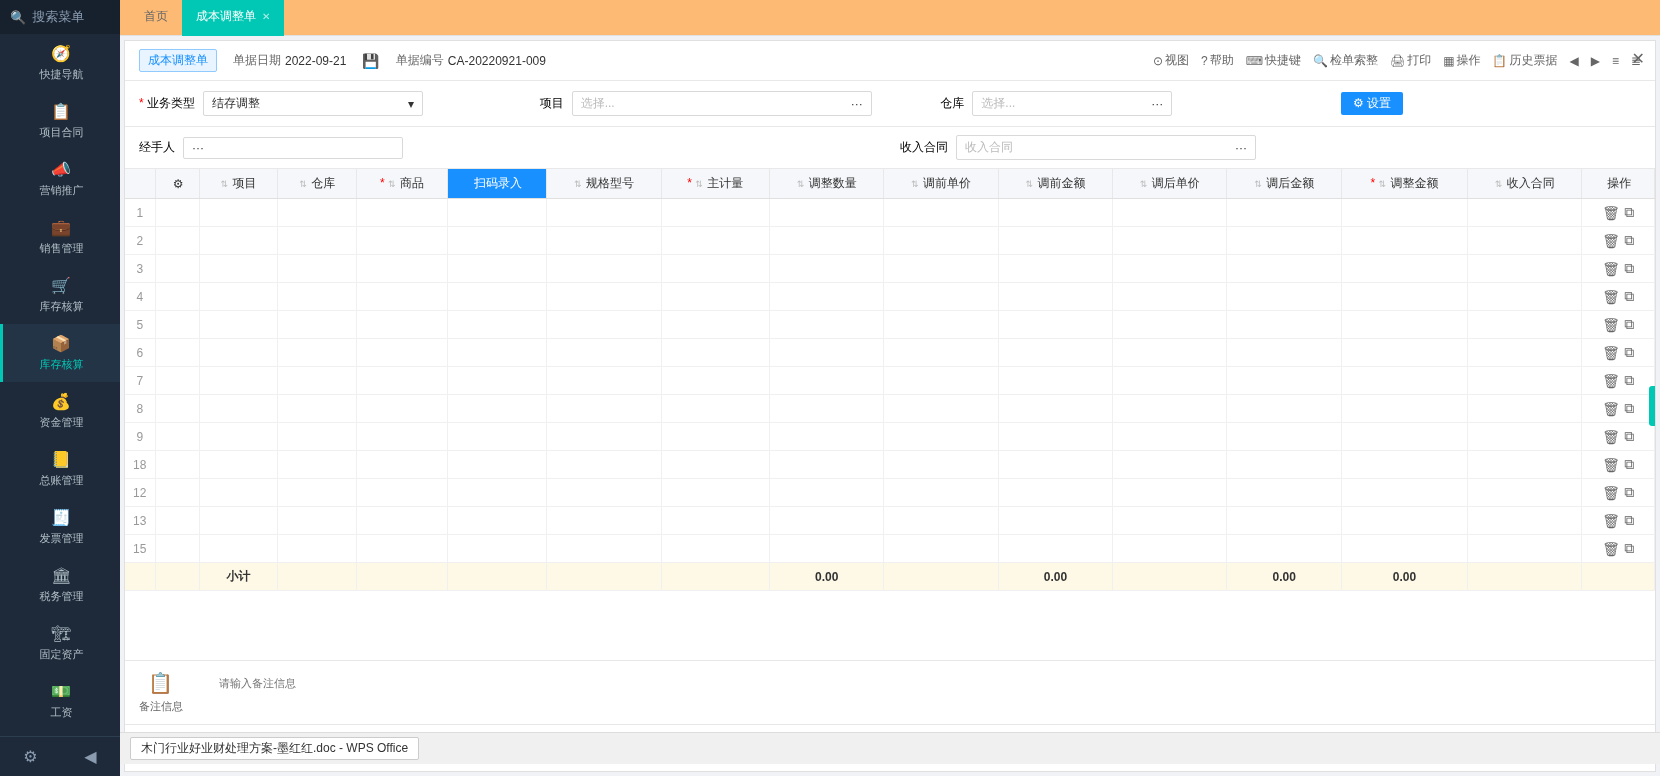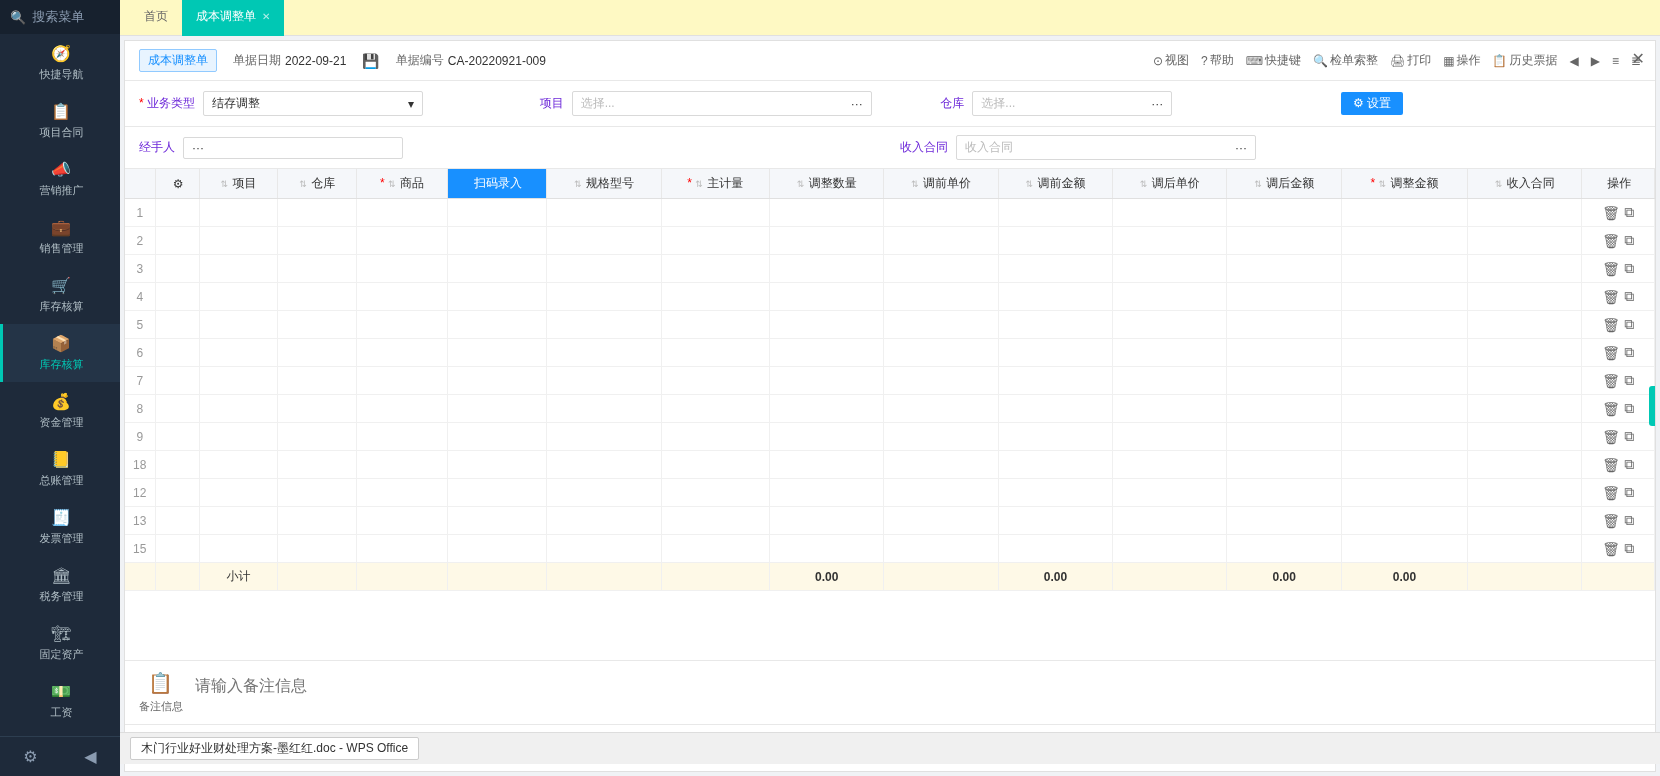--- a/index.html
+++ b/index.html
@@ -47,21 +47,21 @@
       align-items: center;
       color: #8a9bb0;
       font-size: 16px;
     }
 
     
     .main { flex: 1; display: flex; flex-direction: column; min-width: 0; }
 
     
     .tab-bar {
-      background: #fef9c3;
+      background: #fdba74;
       display: flex;
       align-items: center;
       border-bottom: 1px solid #e0e0e0;
       padding: 0 10px;
       height: 36px;
       flex-shrink: 0;
     }
     .tab {
       padding: 0 14px;
       height: 36px;
@@ -125,21 +125,21 @@
     
     .form-section {
       padding: 10px 14px;
       display: flex;
       gap: 20px;
       flex-wrap: wrap;
       border-bottom: 1px solid #e8e8e8;
       flex-shrink: 0;
     }
     .form-row { display: flex; align-items: center; gap: 8px; flex: 1; min-width: 300px; }
-    .form-label { font-size: 12px; color: #6d28d9; white-space: nowrap; }
+    .form-label { font-size: 12px; color: #000000; white-space: nowrap; }
     .form-label.required::before { content: '* '; color: red; }
     .form-input {
       border: 1px solid #d9d9d9;
       border-radius: 2px;
       padding: 3px 8px;
       font-size: 12px;
       color: #333;
       min-width: 180px;
       display: flex;
       align-items: center;
@@ -206,23 +206,24 @@
       align-items: center;
       gap: 4px;
       font-size: 11px;
       color: #666;
     }
     .remarks-icon { font-size: 20px; color: #1890ff; }
     .remarks-input {
       flex: 1;
       border: none;
       outline: none;
-      font-size: 16px;
+      font-size: 11px;
       color: #999;
       padding: 6px 0;
+      margin-left: 24px;
     }
 
     
     .footer {
       display: flex;
       align-items: center;
       justify-content: flex-end;
       padding: 8px 14px;
       gap: 10px;
       border-top: 1px solid #e8e8e8;
@@ -777,21 +778,21 @@
                   <span class="action-btn">🗑</span>
                   <span class="action-btn">⧉</span>
                 </div>
               </td>
             </tr>
           </tbody>
         <tfoot id="table-foot">
             <tr class="subtotal-row">
               <td></td>
               <td></td>
-              <td style="font-weight: normal; margin-top: 36px;">小计</td>
+              <td style="font-weight: bold; margin-top: 36px;">小计</td>
               <td></td>
               <td></td>
               <td></td>
               <td></td>
               <td></td>
               <td>0.00</td>
               <td></td>
               <td>0.00</td>
               <td></td>
               <td>0.00</td>

